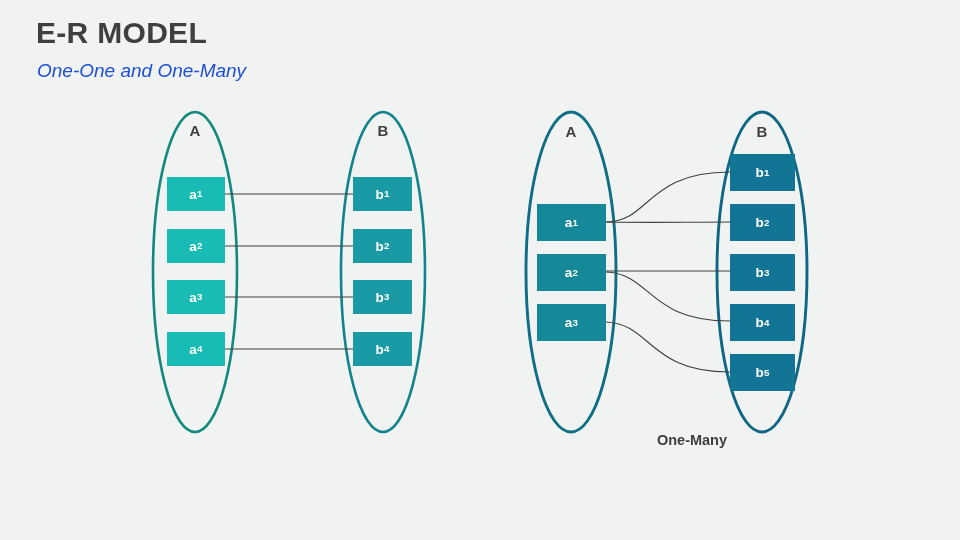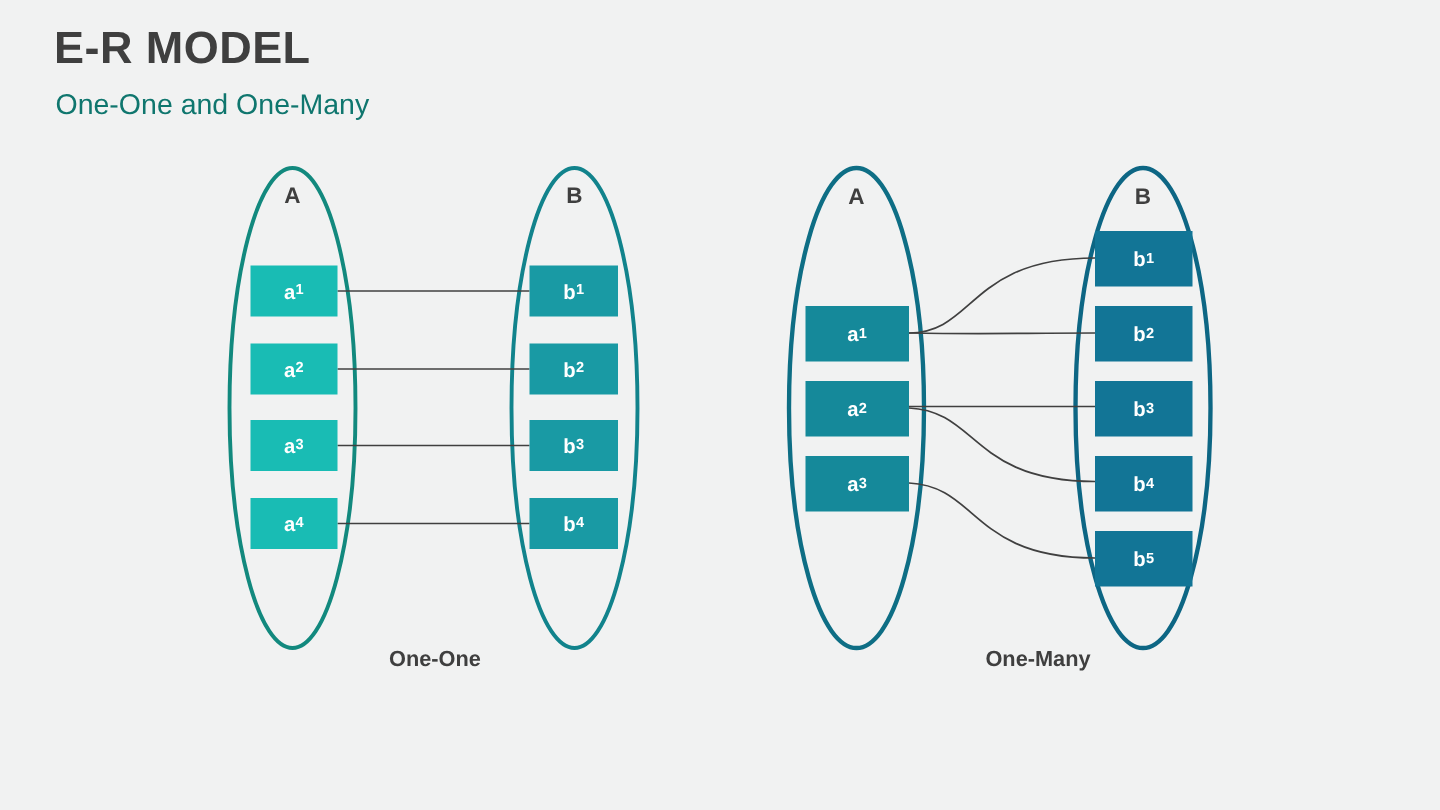--- a/index.html
+++ b/index.html
@@ -29,22 +29,23 @@
     color: #3F3F3F;
     letter-spacing: 0.3px;
     white-space: nowrap;
   }
   .subtitle {
     position: absolute;
     left: 37px;
     top: 60px;
     font-size: 19px;
     font-weight: normal;
-    color: #0f766e;
-    white-space: nowrap;
+    color: #1d4ed8;
+    white-space: nowrap;
+    font-style: italic;
   }
   .diagram-caption {
     position: absolute;
     font-size: 14.5px;
     font-weight: bold;
     color: #3F3F3F;
     text-align: center;
     white-space: nowrap;
   }
   #caption-one-one {
@@ -194,16 +195,15 @@
   </div>
   <div class="node-box" style="left:730px; top:304px; width:65px; height:37px; background:#127596;">
     <span>b</span>
       <sub>4</sub>
   </div>
   <div class="node-box" style="left:730px; top:354px; width:65px; height:37px; background:#127596;">
     <span>b</span>
       <sub>5</sub>
   </div>
 
-  <div class="diagram-caption" id="caption-one-one">One-One</div>
   <div class="diagram-caption" id="caption-one-many">One-Many</div>
 
 </div>
 
 </body></html>

